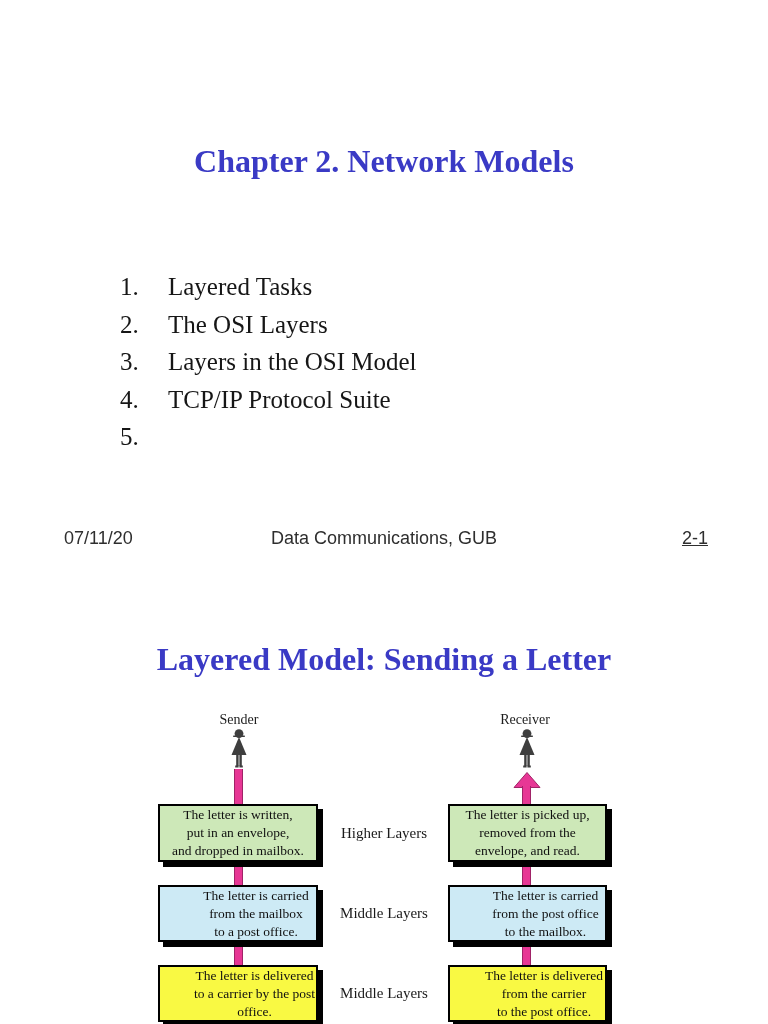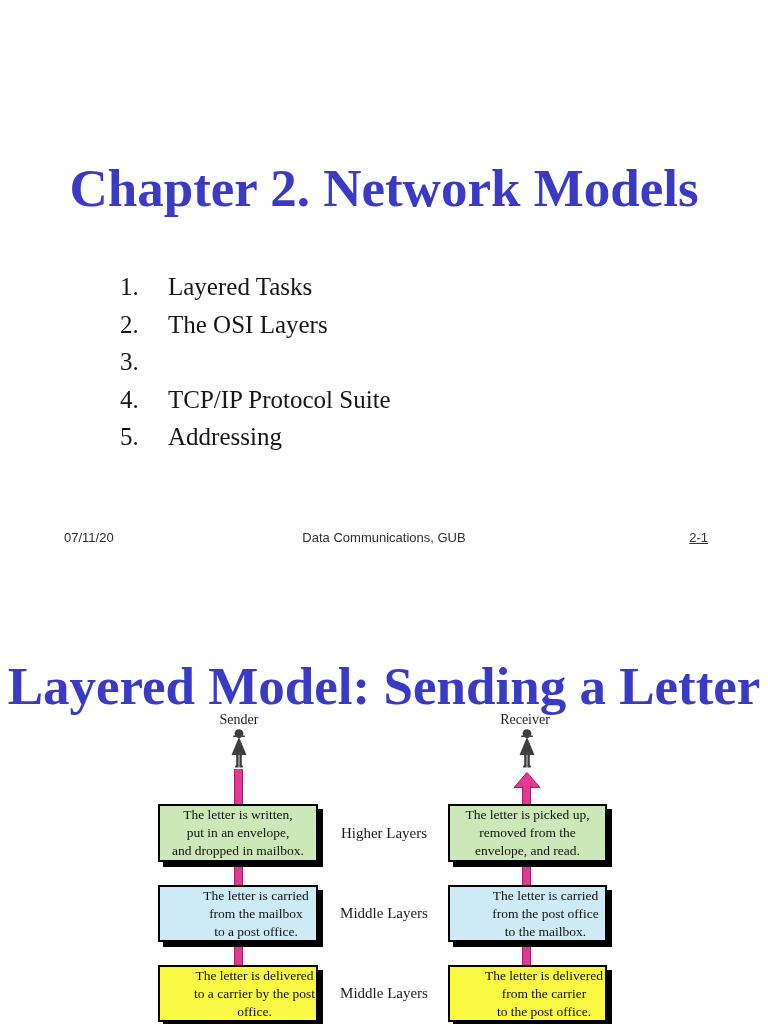--- a/index.html
+++ b/index.html
@@ -9,39 +9,39 @@
     position:relative;
     overflow:hidden;
     font-family:"Liberation Serif", serif;
   }
   .abs{position:absolute;}
 
   
   .slide-title{
     left:0;width:768px;text-align:center;
     color:#3a3ac5;
-    font-size:53px;line-height:1.1;
+    font-size:32px;line-height:1.1;
     font-family:"Liberation Serif", serif;
     white-space:nowrap;
   }
   #title1{top:123px;}
   #title2{top:621px;}
 
   .toc{
     left:120px;top:268px;
     color:#161616;
     font-size:25px;line-height:37.5px;
   }
   .toc-row{display:flex;}
   .toc-num{width:48px;flex:0 0 48px;}
 
   .footer-text{
     top:530px;
     font-family:"Liberation Sans", sans-serif;
-    font-size:13px;line-height:16px;
+    font-size:18px;line-height:16px;
     color:#2e2e2e;
     white-space:nowrap;
   }
   #footer-date{left:64px;}
   #footer-center{left:0;width:768px;text-align:center;}
   #footer-page{right:60px;text-decoration:underline;}
 
   
   .col-label{
     top:712px;width:120px;text-align:center;
@@ -100,28 +100,28 @@
   <div class="toc-row">
     <span class="toc-num">1.</span>
     <span class="toc-txt">Layered Tasks</span>
   </div>
   <div class="toc-row">
     <span class="toc-num">2.</span>
     <span class="toc-txt">The OSI Layers</span>
   </div>
   <div class="toc-row">
     <span class="toc-num">3.</span>
+    <span class="toc-txt">Layers in the OSI Model</span>
   </div>
   <div class="toc-row">
     <span class="toc-num">4.</span>
     <span class="toc-txt">TCP/IP Protocol Suite</span>
   </div>
   <div class="toc-row">
     <span class="toc-num">5.</span>
-    <span class="toc-txt">Addressing</span>
   </div>
 </div>
 
 <div id="footer-date" class="abs footer-text">07/11/20</div>
 <div id="footer-center" class="abs footer-text">Data Communications, GUB</div>
 <div id="footer-page" class="abs footer-text">2-1</div>
 
 <h1 id="title2" class="abs slide-title">Layered Model: Sending a Letter</h1>
 
 <div id="sender-label" class="abs col-label">Sender</div>

